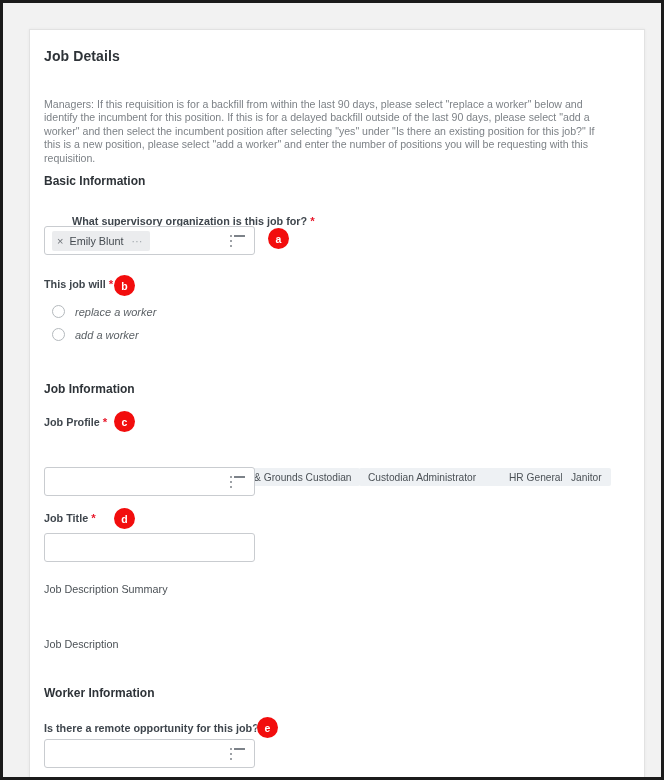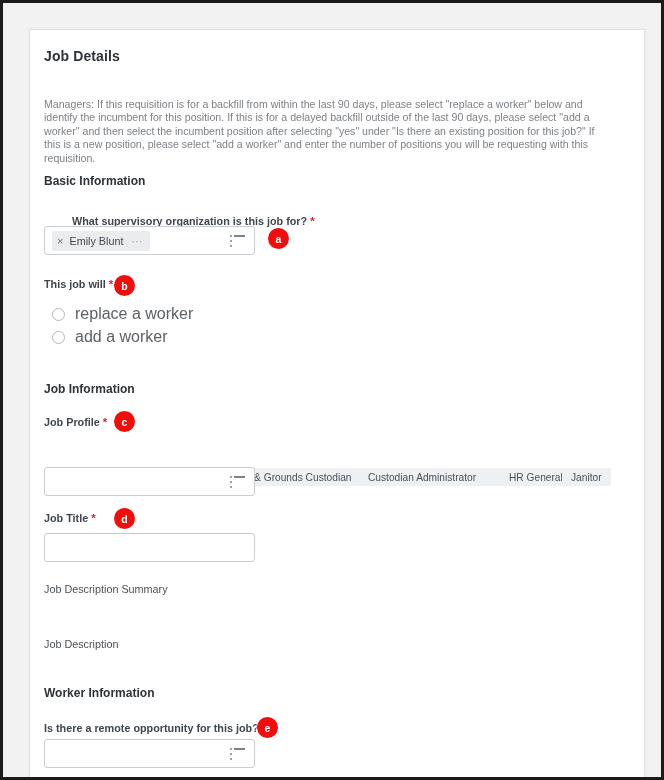--- a/index.html
+++ b/index.html
@@ -98,21 +98,21 @@
     margin-right: 6px; color: #6d7277; font-size: 11px; line-height: 1;
   }
   .chip .dots { margin-left: 8px; color: #9aa0a6; letter-spacing: 0.5px; font-size: 10px; }
 
   .radio-row { position: absolute; left: 8px; display: flex; align-items: center; }
   .radio {
     width: 13px; height: 13px; border-radius: 50%;
     border: 1.4px solid #b4b9bd; background: #fff;
     margin-right: 10px;
   }
-  .radio-label { font-size: 16px; color: #5b6view; color: #5b6166; }
+  .radio-label { font-size: 11px; color: #5b6view; color: #5b6166; font-style: italic; }
 
   .suggest-label {
     position: absolute; font-size: 10px; color: #8b9096;
   }
   .sugg-chip {
     position: absolute; top: 438px; height: 18px;
     display: flex; align-items: center; justify-content: center;
     background: #eef1f4; border-radius: 2px;
     padding: 0 9px;
     font-size: 10.2px; color: #4b5156; white-space: nowrap;

